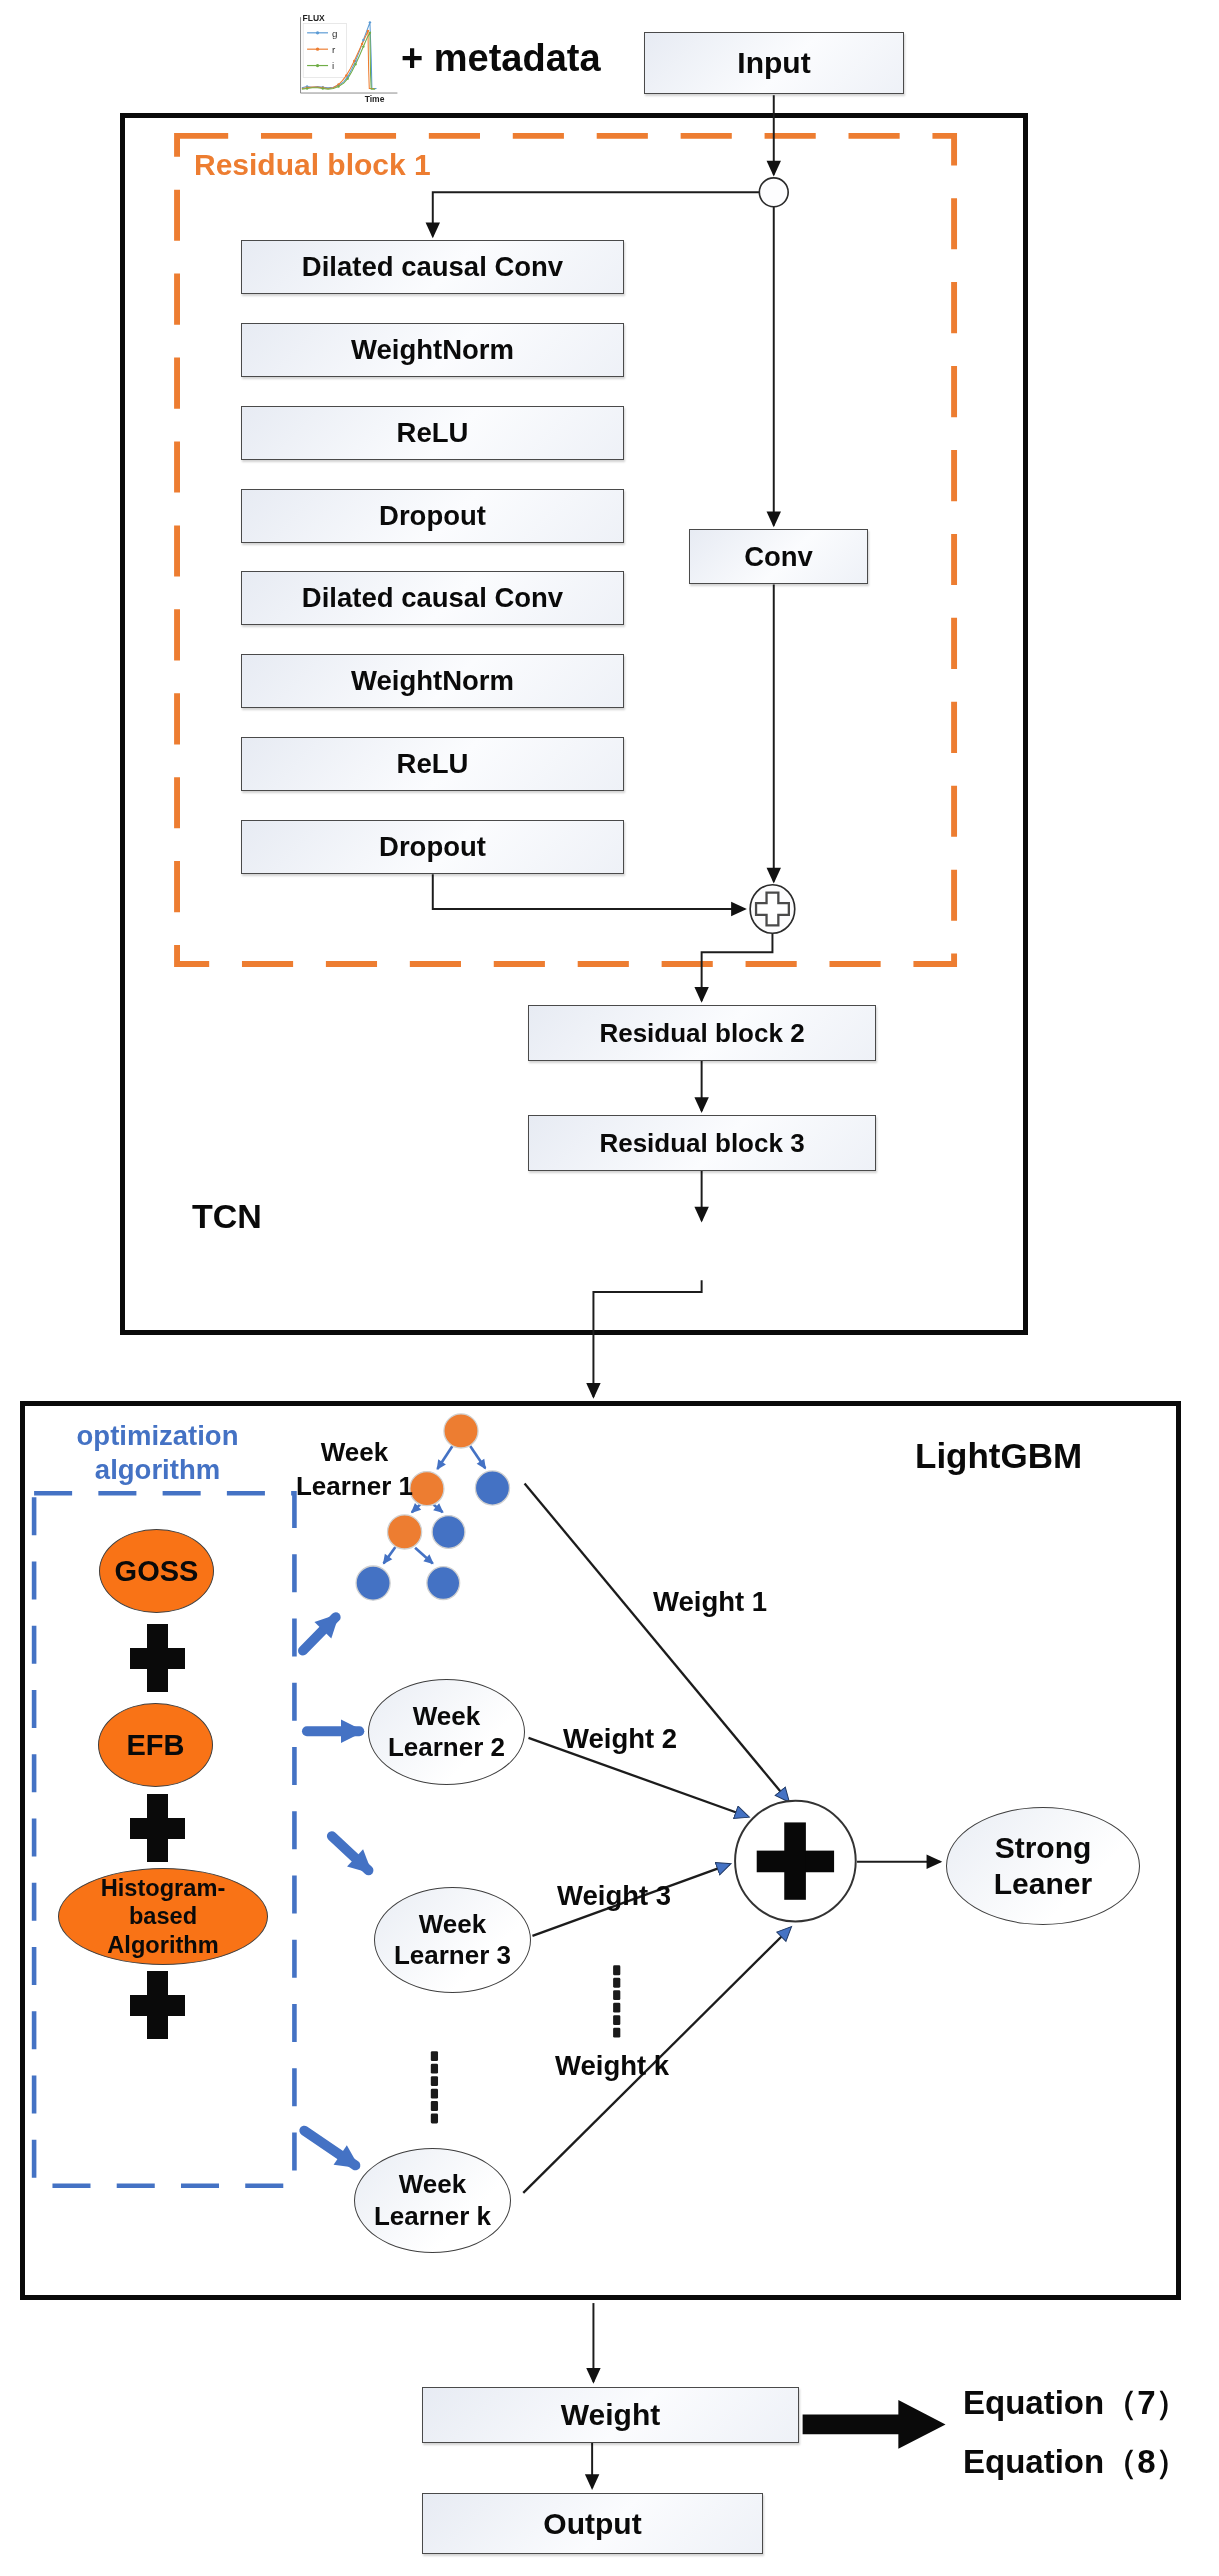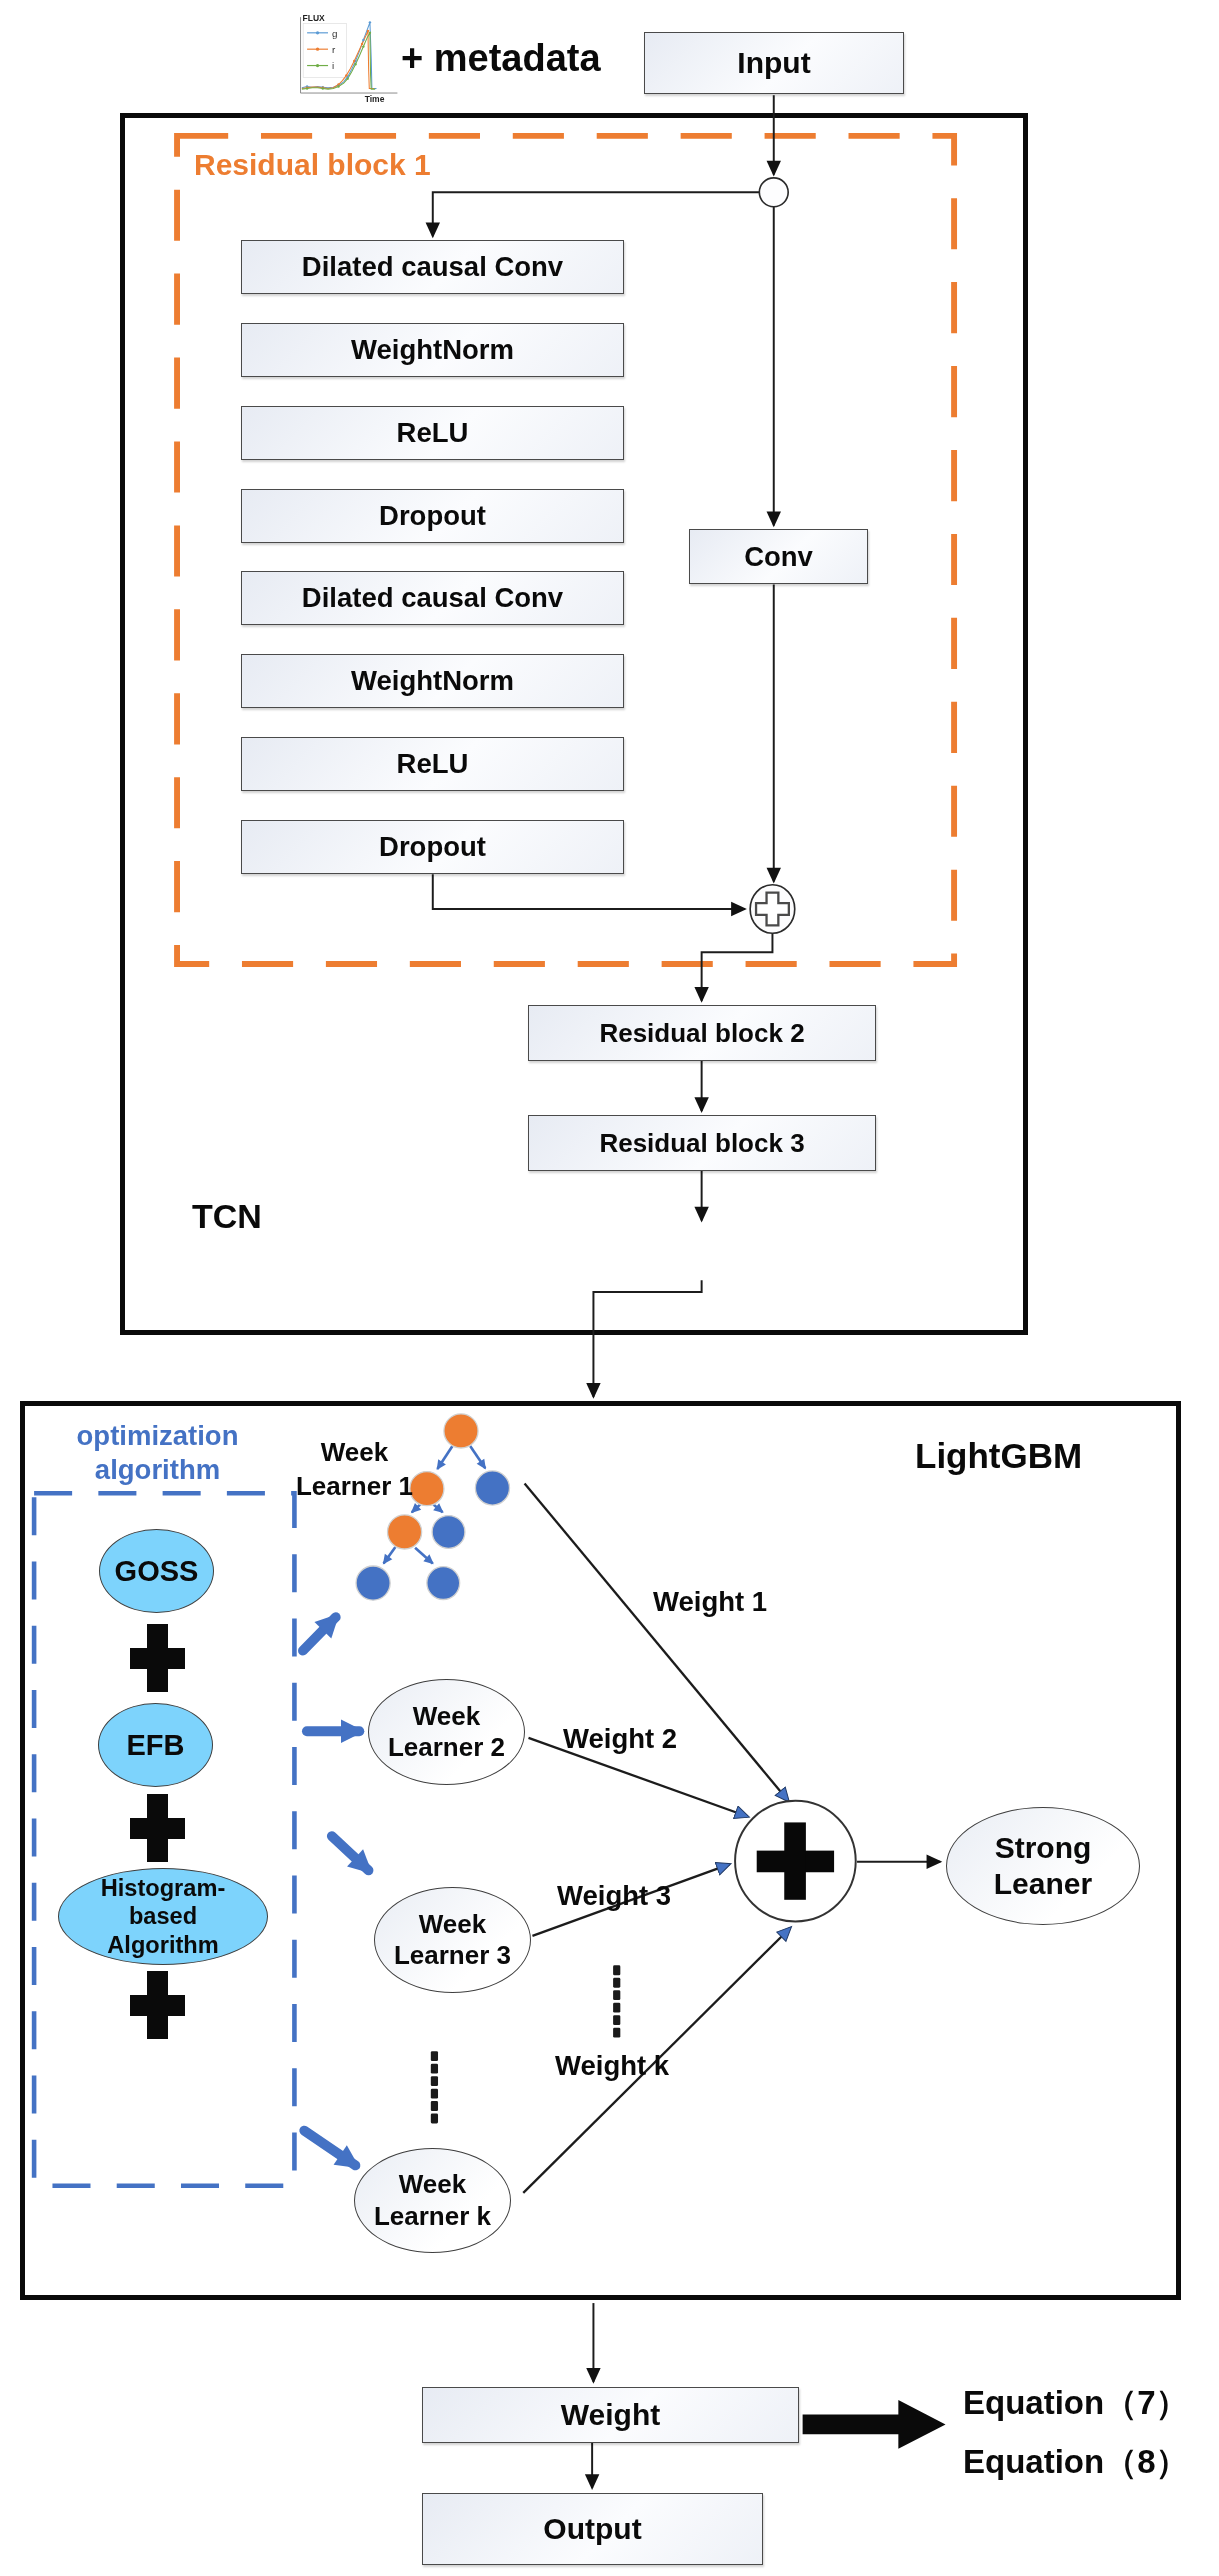--- a/index.html
+++ b/index.html
@@ -8,21 +8,21 @@
   .frame{position:absolute;border:5.2px solid #0a0a0a;box-sizing:border-box;background:transparent;}
   .box{position:absolute;border:1.3px solid #4a4a4a;box-sizing:border-box;
        background:linear-gradient(135deg,#e7ebf3 0%,#fbfcfe 55%,#eef1f7 100%);
        display:flex;align-items:center;justify-content:center;
        font-weight:bold;color:#0a0a0a;
        box-shadow:1.3px 2px 2px rgba(0,0,0,0.18);}
   .ellipse{position:absolute;border:1.3px solid #3f3f3f;border-radius:50%;box-sizing:border-box;
        background:linear-gradient(135deg,#e9edf4 0%,#ffffff 70%);
        display:flex;flex-direction:column;align-items:center;justify-content:center;
        font-weight:bold;color:#0a0a0a;text-align:center;line-height:1.2;}
-  .ellipse.plain{background:#7dd3fc;}
+  .ellipse.plain{background:#f97316;}
   .lbl{position:absolute;font-weight:bold;color:#0a0a0a;white-space:nowrap;}
   .lbl.center{text-align:center;white-space:normal;}
   .plusbig{position:absolute;width:55px;height:68px;}
   .plusbig::before{content:"";position:absolute;left:17px;top:0;width:21px;height:68px;background:#0a0a0a;}
   .plusbig::after{content:"";position:absolute;left:0;top:23.6px;width:55px;height:21px;background:#0a0a0a;}
   svg text{font-family:"Liberation Sans", sans-serif;}
 </style>
 </head>
 <body>
 
@@ -271,21 +271,21 @@
   <div class="lbl" style="left:555px;top:2050px;font-size:27.5px;">Weight k</div>
 
   <div class="ellipse" style="left:946px;top:1807px;width:194px;height:118px;font-size:30px;">
     <span>Strong</span>
     <span>Leaner</span>
     </div>
 
   <div class="box" style="left:422px;top:2387px;width:377px;height:56px;font-size:30px;">
     <span>Weight</span>
     </div>
-  <div class="box" style="left:422px;top:2493px;width:341px;height:72px;font-size:30px;">
+  <div class="box" style="left:422px;top:2493px;width:341px;height:61px;font-size:30px;">
     <span>Output</span>
     </div>
 
   <div class="lbl" style="left:963px;top:2381px;font-size:33px;">Equation（7）</div>
   <div class="lbl" style="left:963px;top:2440px;font-size:33px;">Equation（8）</div>
 
 </div>
 
 
 </body></html>

